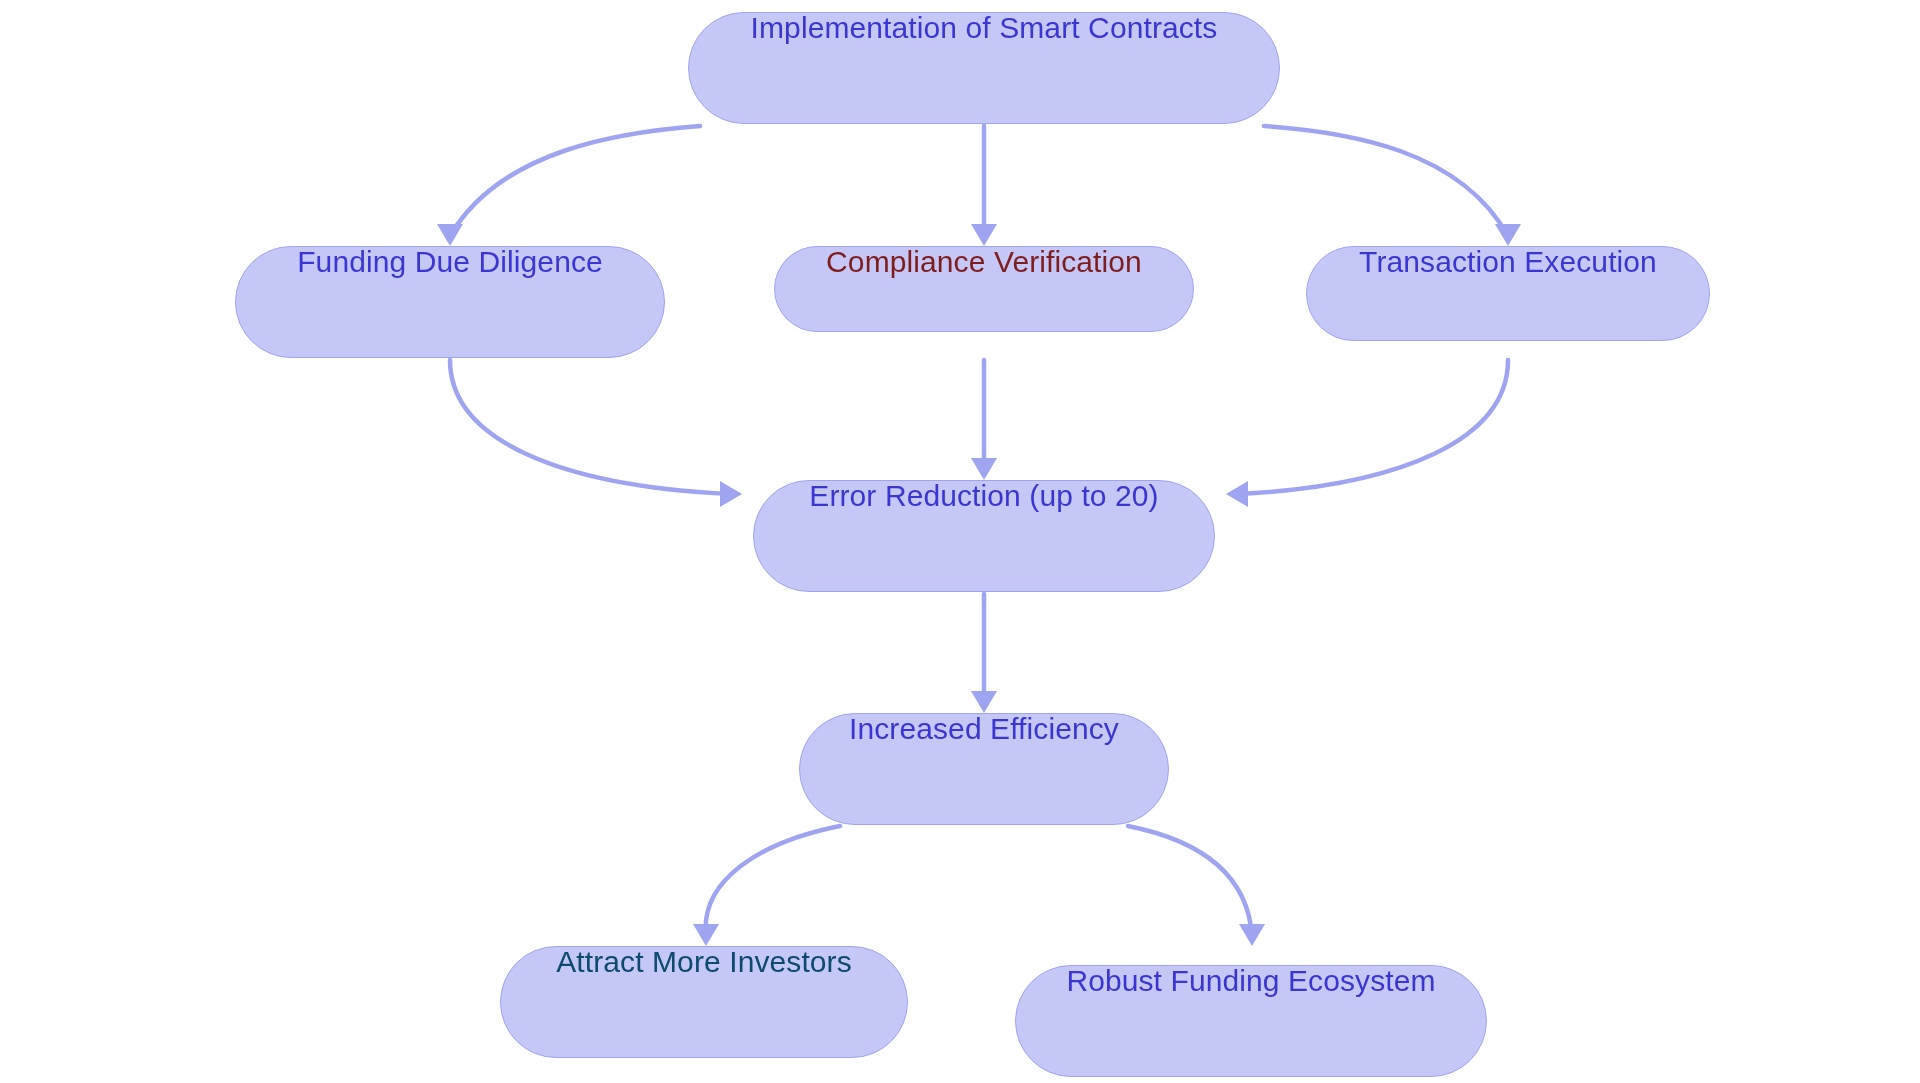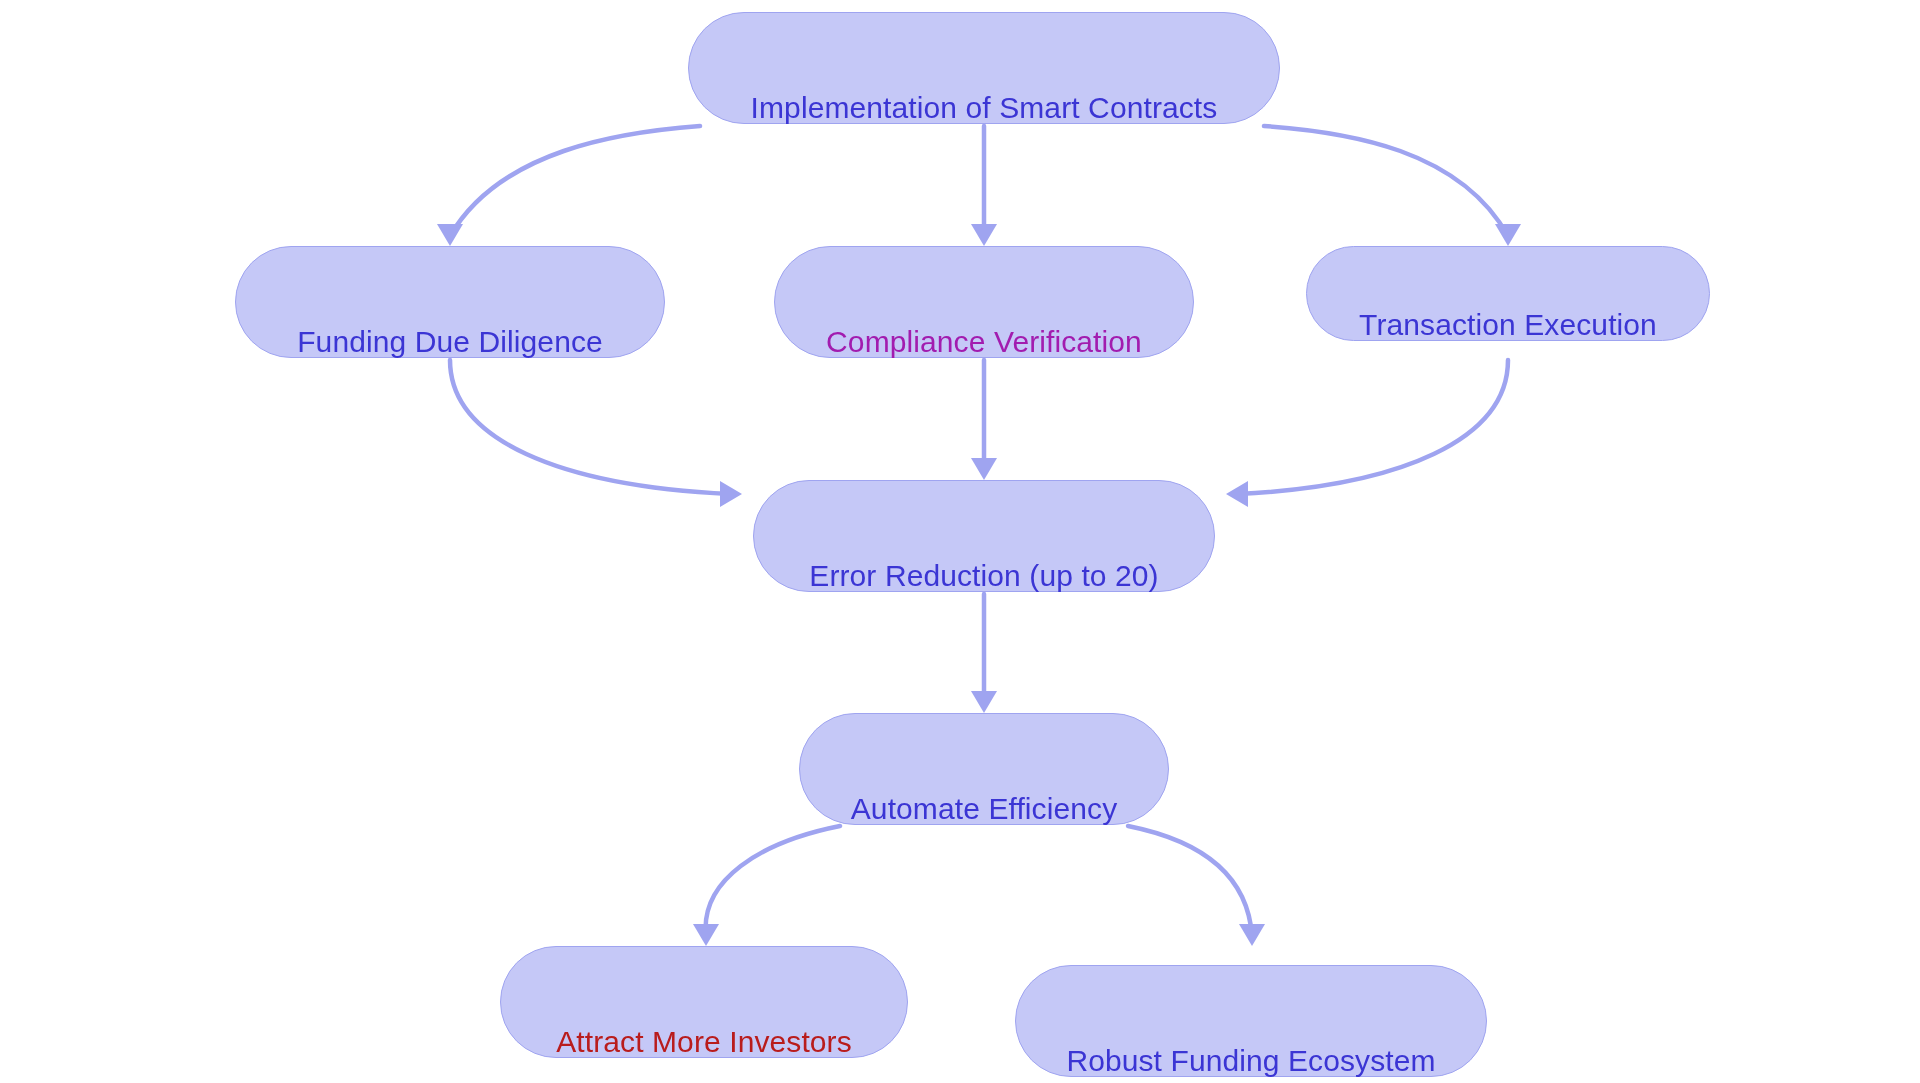--- a/index.html
+++ b/index.html
@@ -24,21 +24,21 @@
     position: absolute;
     inset: 0;
     width: 1920px;
     height: 1083px;
     pointer-events: none;
   }
   .flow-node {
     position: absolute;
     box-sizing: border-box;
     display: flex;
-    align-items: flex-end;
+    align-items: flex-start;
     justify-content: center;
     background: #c5c8f7;
     border: 1.6px solid #9fa4f0;
     border-radius: 999px;
     color: #3b35d4;
     font-family: "Liberation Sans", sans-serif;
     font-size: 30px;
     font-weight: 400;
     letter-spacing: 0.1px;
     white-space: nowrap;
@@ -94,33 +94,33 @@
       </g>
     </svg>
 
   <div id="node-layer">
       <div class="flow-node" style="left: 688px; top: 12px; width: 592px; height: 112px; background: rgb(197, 200, 247); border-color: rgb(159, 164, 240); color: rgb(59, 53, 212);">
         <span class="node-label">Implementation of Smart Contracts</span>
       </div>
       <div class="flow-node" style="left: 235px; top: 246px; width: 430px; height: 112px; background: rgb(197, 200, 247); border-color: rgb(159, 164, 240); color: rgb(59, 53, 212);">
         <span class="node-label">Funding Due Diligence</span>
       </div>
-      <div class="flow-node" style="left: 774px; top: 246px; width: 420px; height: 112px; background: rgb(197, 200, 247); border-color: rgb(159, 164, 240); color: #a21caf;">
+      <div class="flow-node" style="left: 774px; top: 246px; width: 420px; height: 86px; background: rgb(197, 200, 247); border-color: rgb(159, 164, 240); color: #7f1d1d;">
         <span class="node-label">Compliance Verification</span>
       </div>
       <div class="flow-node" style="left: 1306px; top: 246px; width: 404px; height: 95px; background: rgb(197, 200, 247); border-color: rgb(159, 164, 240); color: rgb(59, 53, 212);">
         <span class="node-label">Transaction Execution</span>
       </div>
       <div class="flow-node" style="left: 753px; top: 480px; width: 462px; height: 112px; background: rgb(197, 200, 247); border-color: rgb(159, 164, 240); color: rgb(59, 53, 212);">
         <span class="node-label">Error Reduction (up to 20)</span>
       </div>
       <div class="flow-node" style="left: 799px; top: 713px; width: 370px; height: 112px; background: rgb(197, 200, 247); border-color: rgb(159, 164, 240); color: rgb(59, 53, 212);">
-        <span class="node-label">Automate Efficiency</span>
+        <span class="node-label">Increased Efficiency</span>
       </div>
-      <div class="flow-node" style="left: 500px; top: 946px; width: 408px; height: 112px; background: rgb(197, 200, 247); border-color: rgb(159, 164, 240); color: #b91c1c;">
+      <div class="flow-node" style="left: 500px; top: 946px; width: 408px; height: 112px; background: rgb(197, 200, 247); border-color: rgb(159, 164, 240); color: #0c4a6e;">
         <span class="node-label">Attract More Investors</span>
       </div>
       <div class="flow-node" style="left: 1015px; top: 965px; width: 472px; height: 112px; background: rgb(197, 200, 247); border-color: rgb(159, 164, 240); color: rgb(59, 53, 212);">
         <span class="node-label">Robust Funding Ecosystem</span>
       </div>
     </div>
 
 </div>
 
 </body></html>

